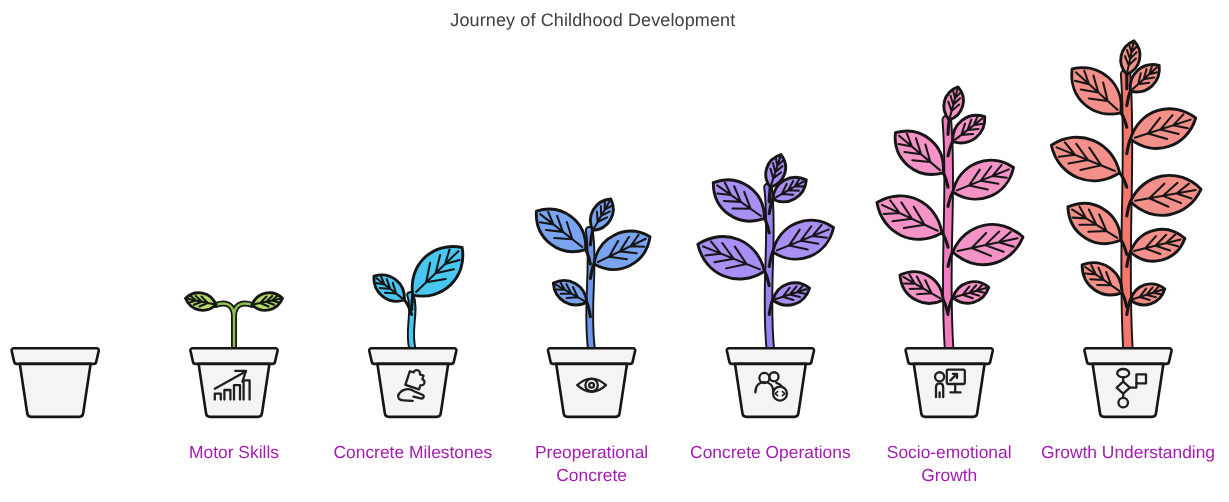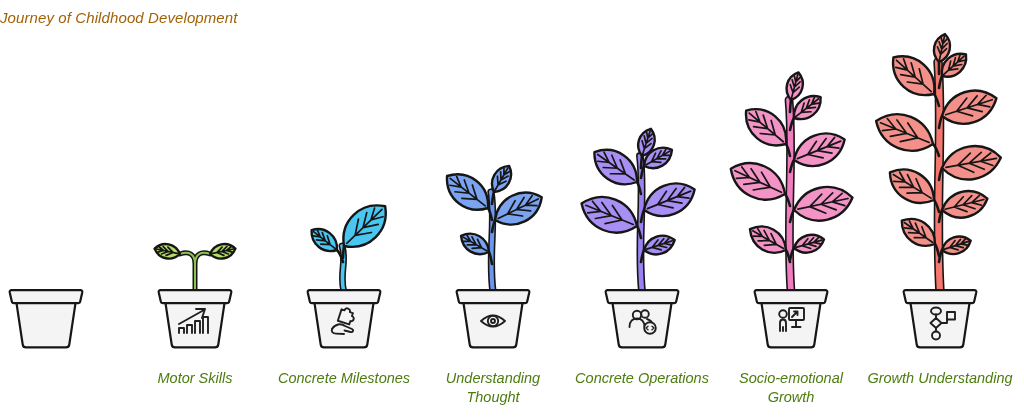--- a/index.html
+++ b/index.html
@@ -1,22 +1,22 @@
 <!DOCTYPE html>
 <html><head>
 <meta charset="utf-8">
 <style>
   html,body{margin:0;padding:0;background:#fff;}
   .canvas{position:relative;width:1024px;height:418px;background:#fff;overflow:hidden;
           font-family:"Liberation Sans",sans-serif;color:#1c1c1c;}
-  .title{position:absolute;top:9px;left:0;width:988px;
-         font-size:15px;font-weight:500;color:#a16207;letter-spacing:.1px;font-style:italic;}
+  .title{position:absolute;top:9px;left:0;width:988px;text-align:center;
+         font-size:15px;font-weight:500;color:#404040;letter-spacing:.1px;}
   .stage{position:absolute;top:0;left:calc(var(--cx) - 85px);width:170px;height:418px;}
   .label{position:absolute;top:369px;left:10px;right:10px;text-align:center;
-         font-size:14.5px;line-height:18.5px;color:#4d7c0f;font-style:italic;}
+         font-size:14.5px;line-height:18.5px;color:#a21caf;}
   svg{overflow:visible;display:block;}
   .plant{position:absolute;left:0;}
   .pot{position:absolute;left:47px;top:288px;}
   .potfill{fill:#f4f4f4;stroke:#161616;stroke-width:2.2;stroke-linejoin:round;}
   .ico{stroke:#1f1f1f;stroke-width:1.9;fill:none;stroke-linecap:round;stroke-linejoin:round;}
   .ico-fill{fill:#f4f4f4;stroke:#1f1f1f;stroke-width:1.9;stroke-linejoin:round;}
 </style>
 </head>
 <body>
 
@@ -102,21 +102,21 @@
         <svg class="pot" width="76" height="62" viewBox="0 0 76 62">
           <path class="potfill" d="M3.5,2.2 H72.5 a1.8,1.8 0 0 1 1.8,2.1 L72.2,13.4 a2.2,2.2 0 0 1 -2.2,1.8 H6 a2.2,2.2 0 0 1 -2.2,-1.8 L1.7,4.3 A1.8,1.8 0 0 1 3.5,2.2 Z"></path>
           <path class="potfill" d="M8.5,15.2 H67.5 L61.3,56.5 a3.4,3.4 0 0 1 -3.4,2.9 H18.1 a3.4,3.4 0 0 1 -3.4,-2.9 Z"></path>
           <g>
             <path class="ico" d="M26,33 Q38,22 50,33 Q38,44 26,33 Z"></path>
             <circle class="ico" cx="38" cy="33" r="5.2"></circle>
             <circle class="ico" cx="38" cy="33" r="2"></circle>
           </g>
         </svg>
       </div>
-    <div class="label">Understanding Thought</div>
+    <div class="label">Preoperational Concrete</div>
   </div>
   <div class="stage" style="--cx:791px">
     <div class="mount">
         <svg class="plant" style="top:82px" width="170" height="210" viewBox="0 0 170 210">
           <path d="M85,210 C80,137 88,76 83,18" fill="none" stroke="#161616" stroke-width="8.8" stroke-linecap="round"></path>
           <path d="M85,210 C80,137 88,76 83,18" fill="none" stroke="#f17dc0" stroke-width="5.6" stroke-linecap="round"></path>
           <path d="M84,30 Q84.5,21 85,18" fill="none" stroke="#161616" stroke-width="2.6" stroke-linecap="round"></path>
           <path d="M84,48 Q86,39 88,36" fill="none" stroke="#161616" stroke-width="2.6" stroke-linecap="round"></path>
           <path d="M84,74 Q82,65 80,62" fill="none" stroke="#161616" stroke-width="2.6" stroke-linecap="round"></path>
           <path d="M84,90 Q86,81 88,78" fill="none" stroke="#161616" stroke-width="2.6" stroke-linecap="round"></path>

